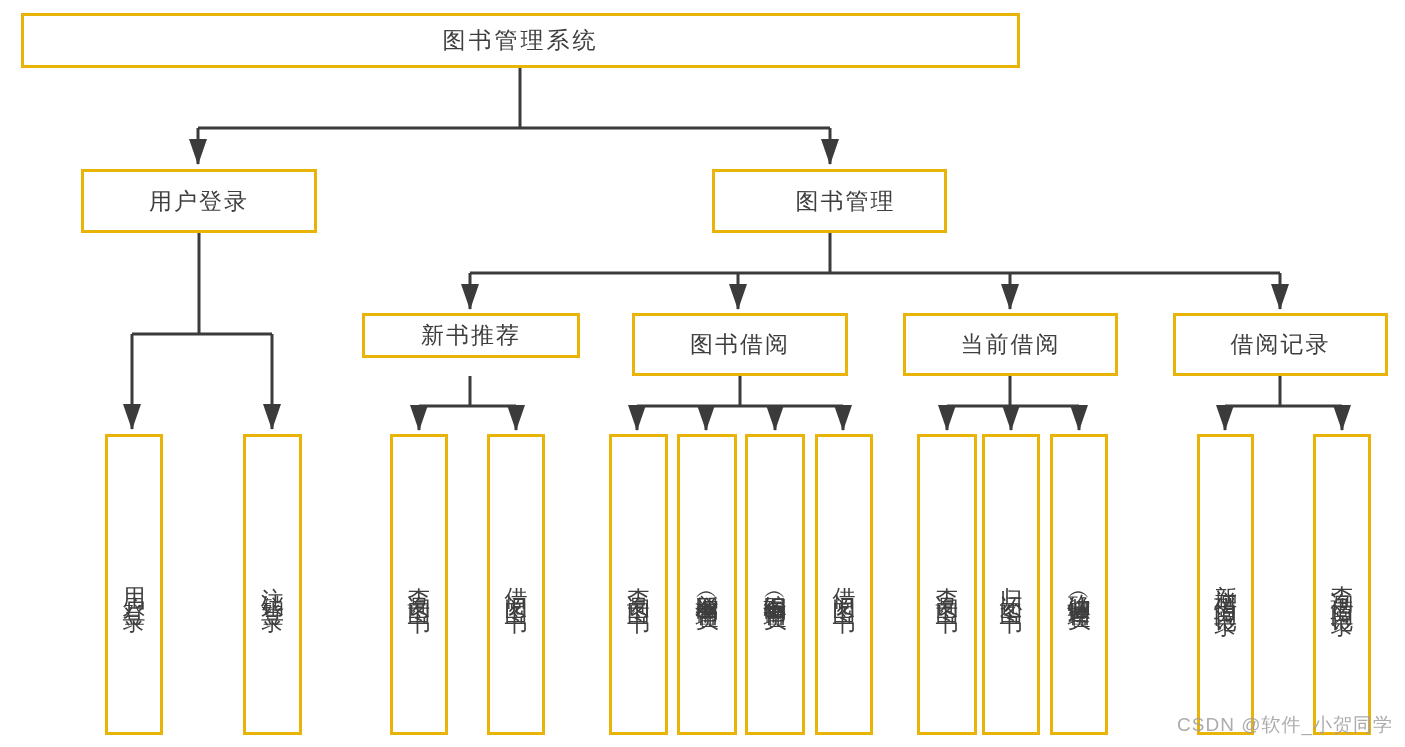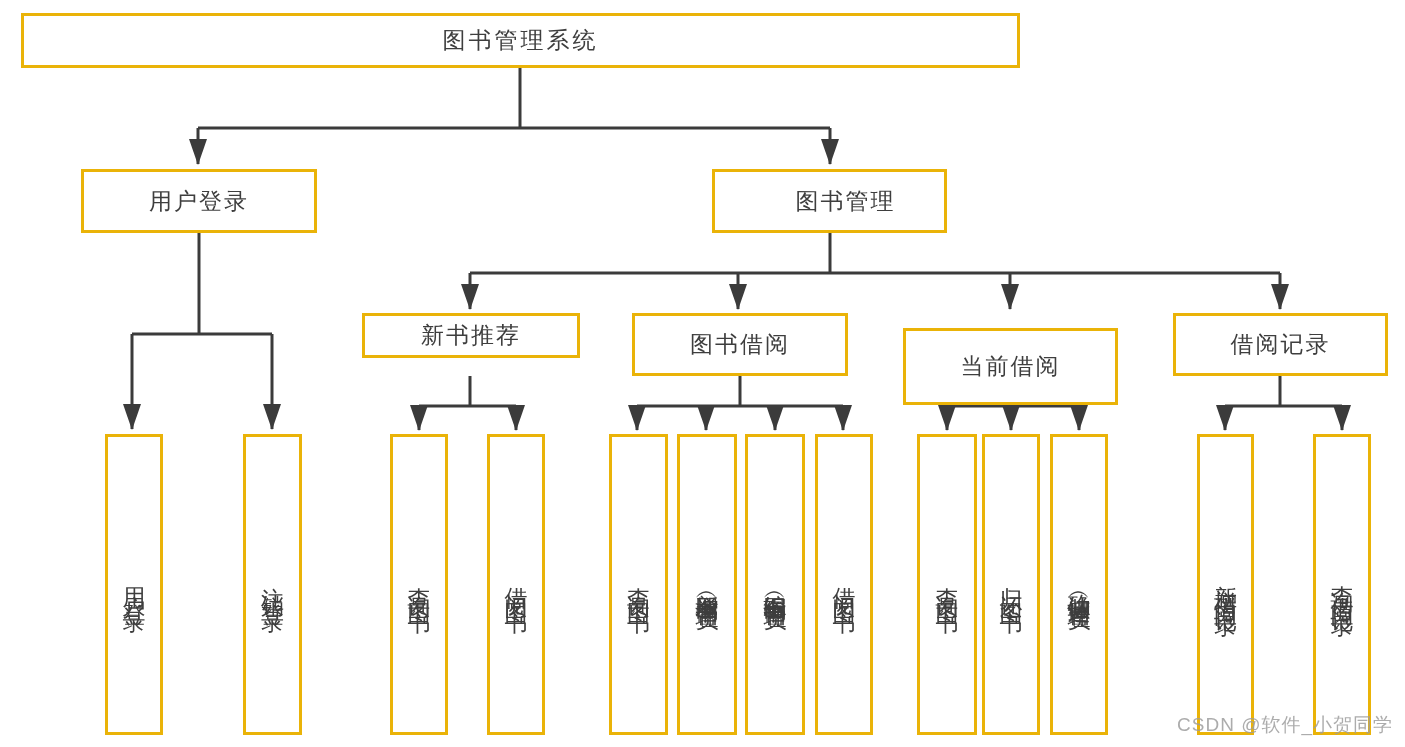--- a/index.html
+++ b/index.html
@@ -115,21 +115,21 @@
   <div class="node" style="left:712px; top:169px; width:235px; height:64px;padding-left:32px;">
     <span class="h-label">图书管理</span>
   </div>
 
   <div class="node" style="left:362px; top:313px; width:218px; height:45px;">
     <span class="h-label">新书推荐</span>
   </div>
   <div class="node" style="left:632px; top:313px; width:216px; height:63px;">
     <span class="h-label">图书借阅</span>
   </div>
-  <div class="node" style="left:903px; top:328px; width:215px; height:77px;">
+  <div class="node" style="left:903px; top:313px; width:215px; height:63px;">
     <span class="h-label">当前借阅</span>
   </div>
   <div class="node" style="left:1173px; top:313px; width:215px; height:63px;">
     <span class="h-label">借阅记录</span>
   </div>
 
   <div class="node leaf-box" style="left:105px; top:434px; width:58px; height:301px;">
     <span class="v-label">用户登录</span>
   </div>
   <div class="node leaf-box" style="left:243px; top:434px; width:59px; height:301px;">

